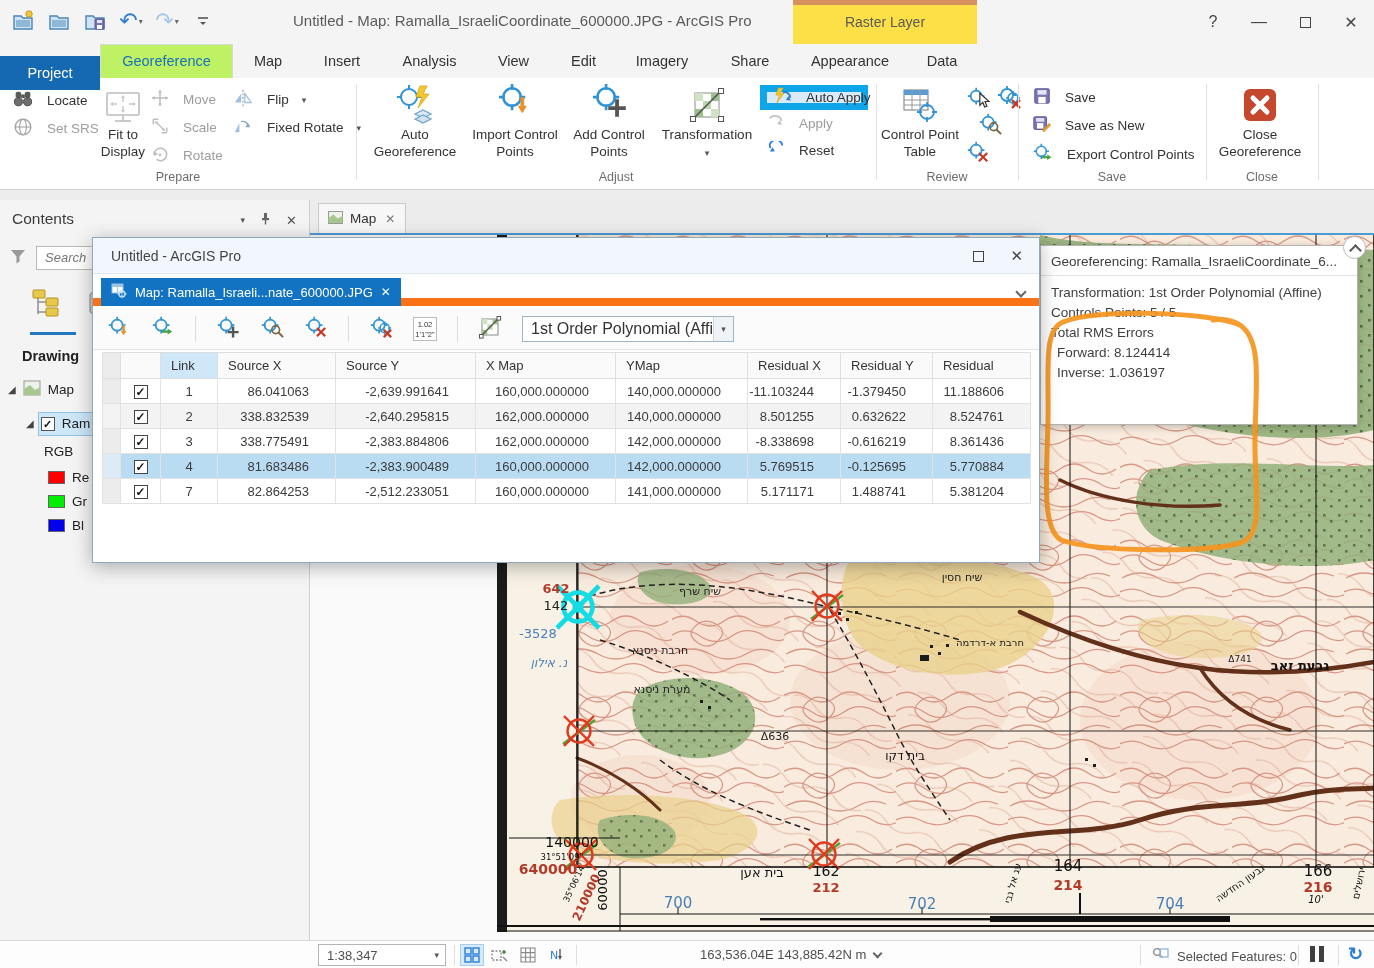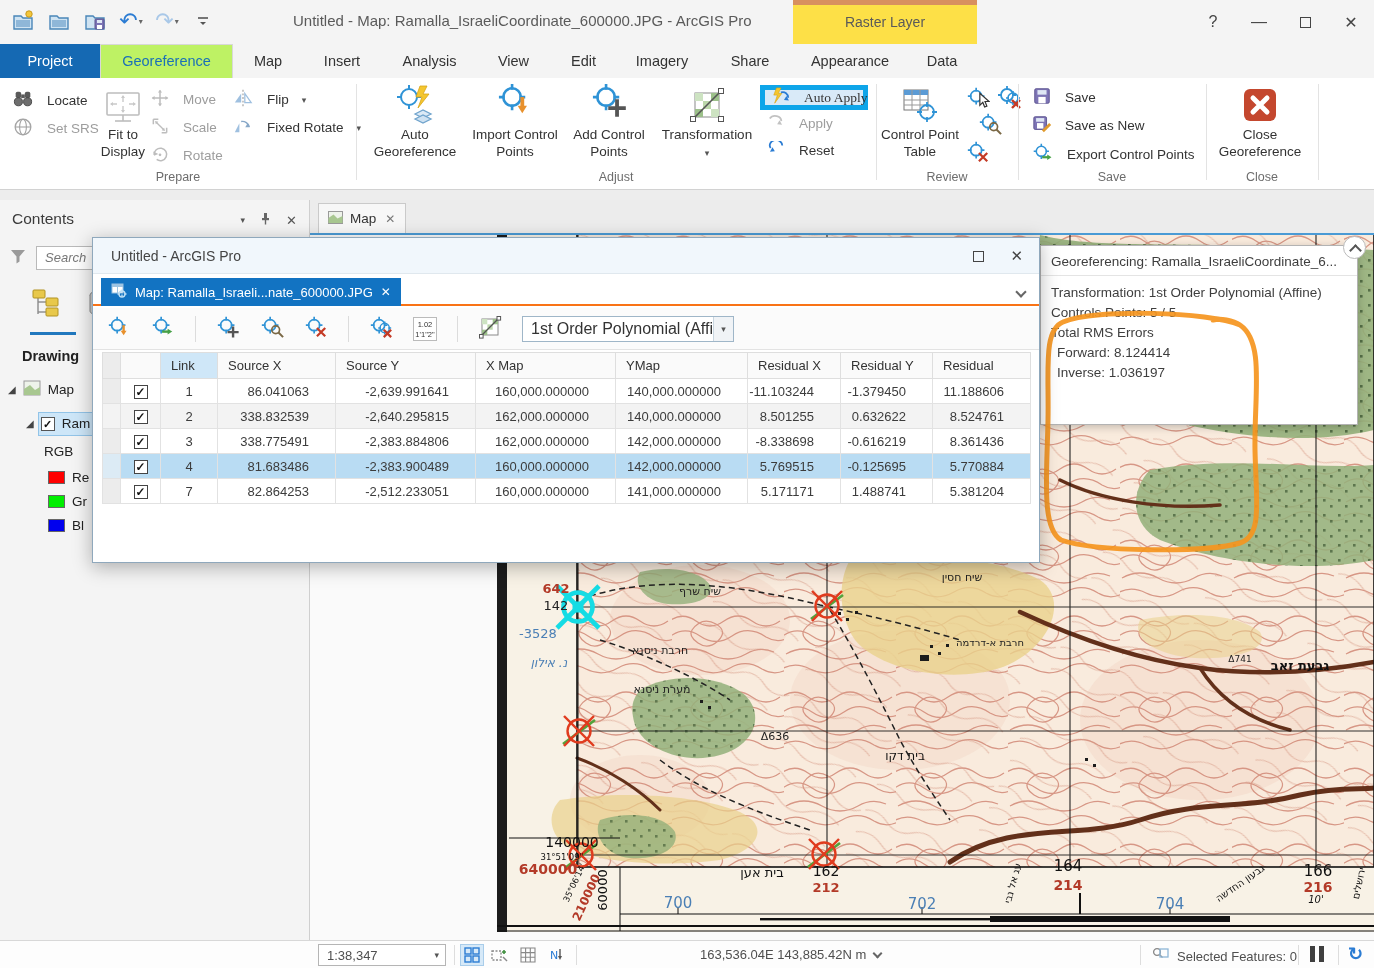--- a/index.html
+++ b/index.html
@@ -23,33 +23,33 @@
   .bell { position:absolute; left:1328px; top:46px; width:22px; height:24px; }
   .ribbon-collapse { position:absolute; left:1361px; top:54px; width:10px; height:10px; border-top:2px solid #666; border-right:2px solid #666; transform:rotate(-45deg); }
 
   
   .tabrow { position:absolute; left:0; top:44px; width:1374px; height:34px; background:#f4f4f4; white-space:nowrap; z-index:2; }
   .rtab { display:inline-block; height:34px; line-height:34px; text-align:center; font-size:14.5px; color:#333; vertical-align:top; }
   .rtab:nth-child(1){width:100px;} .rtab:nth-child(2){width:133px;} .rtab:nth-child(3){width:70px;}
   .rtab:nth-child(4){width:78px;} .rtab:nth-child(5){width:97px;} .rtab:nth-child(6){width:71px;}
   .rtab:nth-child(7){width:69px;} .rtab:nth-child(8){width:88px;} .rtab:nth-child(9){width:88px;}
   .rtab:nth-child(10){width:112px;} .rtab:nth-child(11){width:72px;}
-  .rtab.project { background:#1569b3; color:#fff; }
+  .rtab.project { background:#1569b3; color:#fff;margin-top:12px; }
   .rtab.active { background:#bef264; color:#1a70b8; box-shadow:inset 1px 0 0 #d8d8d8, inset -1px 0 0 #d8d8d8, inset 0 1px 0 #d8d8d8; }
   .rtab.contextual { background:transparent; }
 
   
   .ribbon { position:absolute; left:0; top:78px; width:1374px; height:112px; background:#fff; border-bottom:1px solid #d2d2d2; z-index:1; }
   .rsep { position:absolute; top:6px; width:1px; height:96px; background:#e3e3e3; }
   .rgl { position:absolute; top:92px; text-align:center; font-size:12.5px; color:#6d6d6d; }
   .rbtn { position:absolute; display:flex; align-items:center; gap:13px; font-size:13.5px; color:#333; white-space:nowrap; }
   .rbtn.dis { color:#9d9d9d; }
   .rbig { position:absolute; text-align:center; font-size:13.5px; color:#333; line-height:1.25; }
   .rbig .ic { height:38px; display:flex; justify-content:center; align-items:flex-end; margin-bottom:3px; }
-  .hl-btn { background:#d9eaf8; border:5px solid #0ea5e9;font-family:Liberation Serif, serif; }
+  .hl-btn { background:#d9eaf8; border:7px solid #0ea5e9; }
   .caret { font-size:9px; color:#555; }
 
   
   .contents { position:absolute; left:0; top:200px; width:310px; height:740px; background:#f4f4f4; border-right:1px solid #cfcfcf; z-index:5; }
   .c-head { position:absolute; left:0; top:6px; width:100%; height:30px; }
   .c-title { position:absolute; left:12px; top:4px; font-size:15.5px; color:#3c3c3c; }
   .c-hicons { position:absolute; right:12px; top:6px; display:flex; gap:14px; align-items:center; color:#555; font-size:13px; }
   .c-search-row { position:absolute; left:10px; top:46px; display:flex; align-items:center; gap:10px; }
   .c-search-box { width:250px; height:24px; background:#fff; border:1px solid #b9b9b9; padding:3px 8px; font-size:13px; font-style:italic; color:#777; }
   .c-tabs { position:absolute; left:30px; top:88px; display:flex; gap:22px; }
@@ -74,21 +74,21 @@
   .geopanel .gp-title { padding:8px 10px 6px 10px; border-bottom:1px solid #e4e4e4; white-space:nowrap; overflow:hidden; }
   .geopanel .gp-body { padding:7px 10px 0 10px; line-height:20px; }
   .geopanel .ind { padding-left:6px; }
   .orange-annot { position:absolute; left:1035px; top:300px; z-index:21; pointer-events:none; }
 
   
   .fwin { position:absolute; left:92px; top:237px; width:948px; height:326px; background:#fff; border:1px solid #8fa8bc; box-shadow:0 4px 18px rgba(0,0,0,.3); z-index:30; }
   .fwin-title { position:absolute; left:0; top:0; width:100%; height:36px; background:#f1f7fc; border-bottom:1px solid #e0e8ee; }
   .fwin-title .t { position:absolute; left:18px; top:10px; font-size:14px; color:#444; }
   .fwin-btns { position:absolute; right:6px; top:0; height:36px; display:flex; align-items:center; gap:26px; padding-right:10px; color:#444; }
-  .fwin-tabstrip { position:absolute; left:0; top:38px; width:100%; height:30px; border-bottom:2px solid #f97316; }
+  .fwin-tabstrip { position:absolute; left:0; top:38px; width:100%; height:30px; border-bottom:8px solid #f97316; }
   .fwin-tab { position:absolute; left:8px; top:2px; height:28px; background:#1273c2; color:#fff; display:flex; align-items:center; gap:8px; padding:0 10px; font-size:13px; }
   .fwin-tab .x { font-size:12px; }
   .fwin-chevron { position:absolute; right:14px; top:12px; width:8px; height:8px; border-left:2px solid #666; border-bottom:2px solid #666; transform:rotate(-45deg); }
   .fwin-toolbar { position:absolute; left:0; top:70px; width:100%; height:42px; background:#fbfbfb; border-bottom:1px solid #e3e3e3; display:flex; align-items:center; padding-left:14px; gap:20px; }
   .tsep { width:1px; height:26px; background:#dcdcdc; }
   .dd-box { width:212px; height:26px; border:1px solid #9fb6c8; background:#fff; display:flex; align-items:center; }
   .dd-box .val { flex:1; padding-left:8px; font-size:16px; color:#333; white-space:nowrap; overflow:hidden; }
   .dd-box .arrowbtn { width:20px; height:100%; border-left:1px solid #c9d6e0; background:#f0f3f6; display:flex; align-items:center; justify-content:center; font-size:9px; color:#555; }
   .dec-ic { width:24px; height:24px; border:1px solid #bbb; font-size:7.5px; color:#333; text-align:center; line-height:1.4; padding-top:2px; background:#fff; }
 

